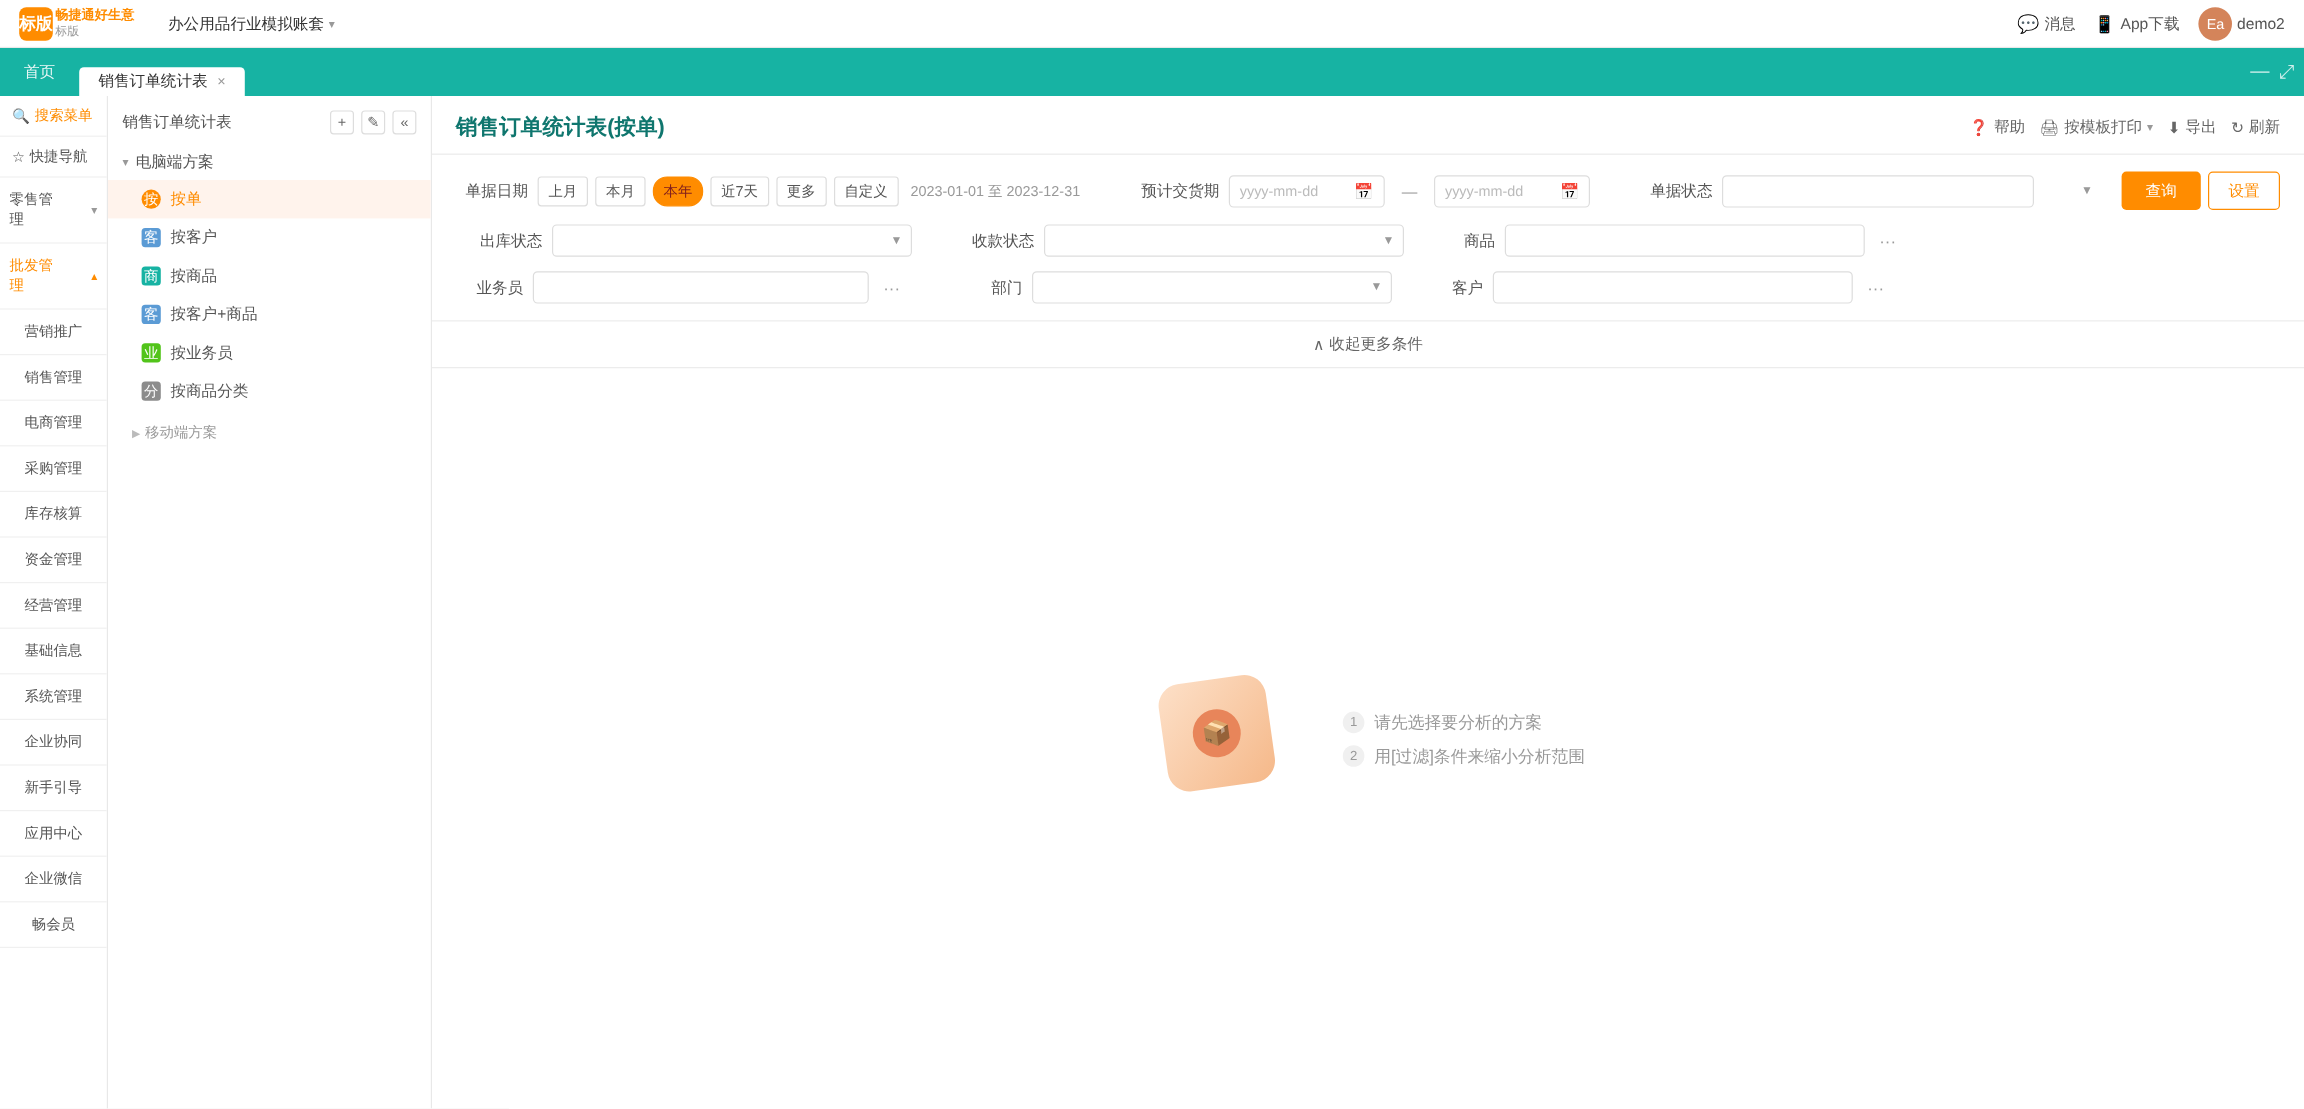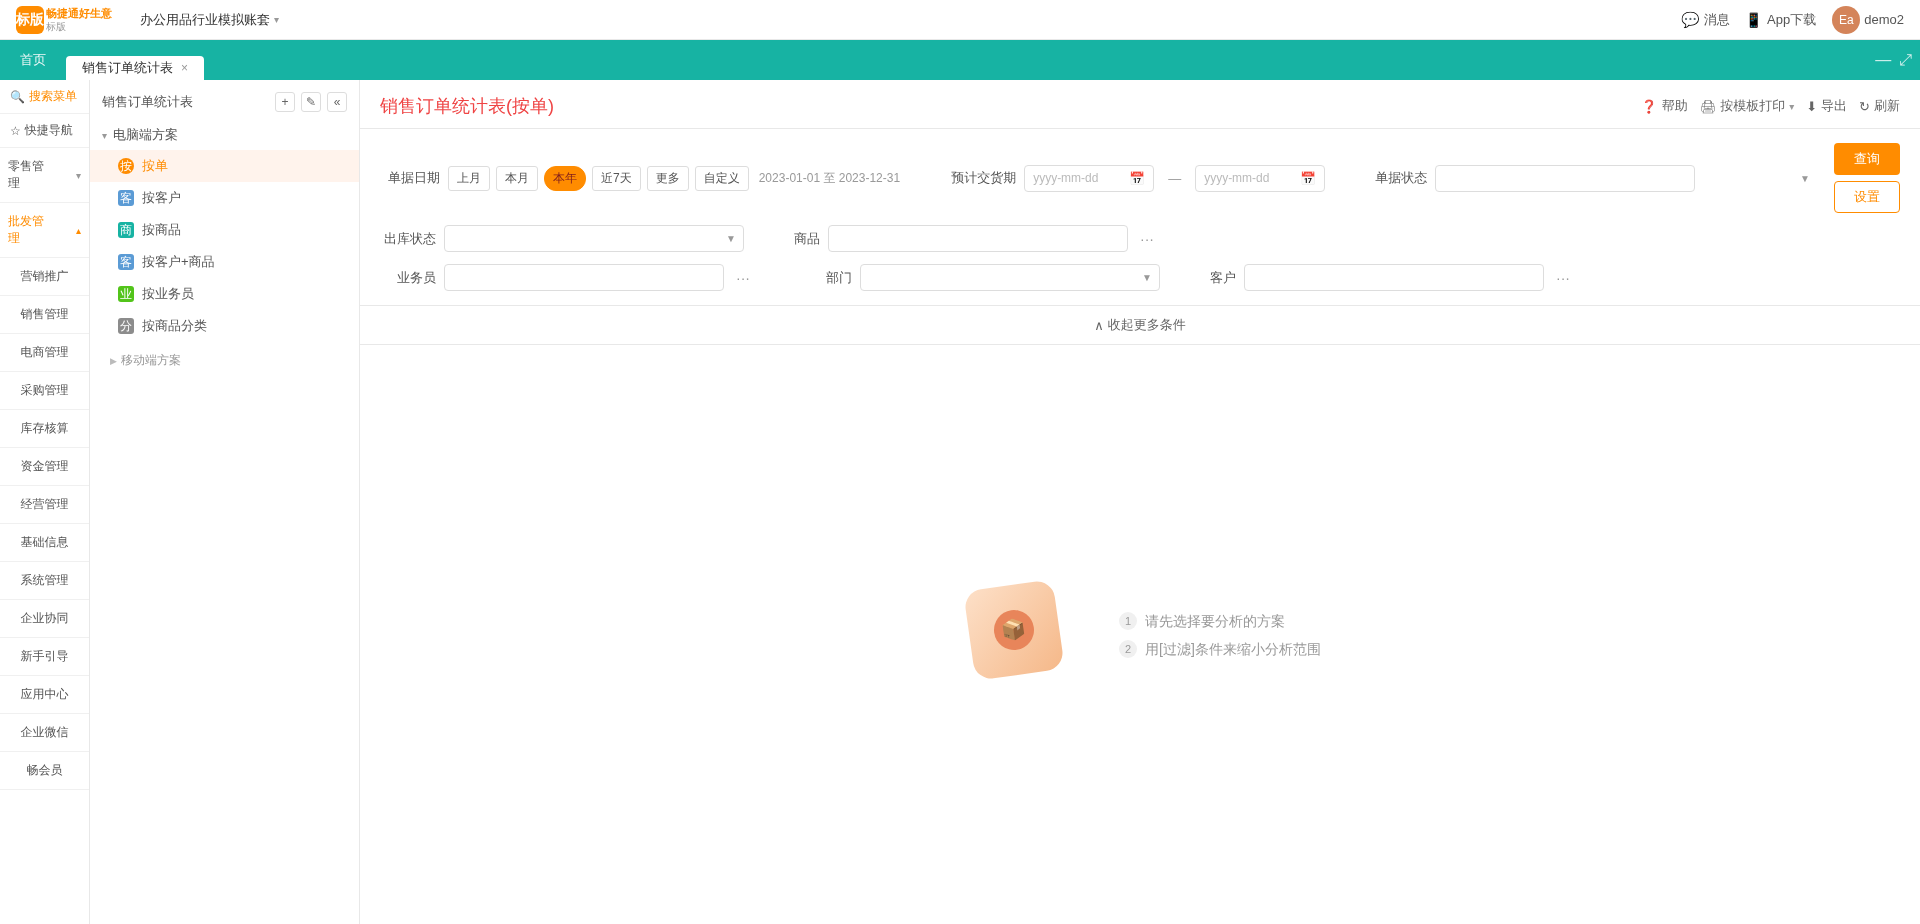--- a/index.html
+++ b/index.html
@@ -58,21 +58,21 @@
     .scheme-item-icon.green-sq { background: #52c41a; color: white; border-radius: 3px; }
     .scheme-item-icon.gray-sq { background: #8c8c8c; color: white; border-radius: 3px; }
     .sub-section-title { padding: 6px 12px 6px 20px; font-size: 12px; color: #999; display: flex; align-items: center; gap: 4px; cursor: pointer; }
     .sub-section-arrow { font-size: 9px; color: #bbb; }
 
     
     .main-panel { flex: 1; display: flex; flex-direction: column; overflow: hidden; }
 
     
     .page-header { background: white; padding: 14px 20px 10px; border-bottom: 1px solid #e8e8e8; display: flex; align-items: center; justify-content: space-between; flex-shrink: 0; }
-    .page-title { font-size: 18px; font-weight: 400; color: #ef4444; }
+    .page-title { font-size: 18px; font-weight: 700; color: #0f766e; }
     .page-header-actions { display: flex; align-items: center; gap: 12px; font-size: 13px; color: #666; }
     .page-header-action { display: flex; align-items: center; gap: 4px; cursor: pointer; color: #666; }
 
     
     .filter-area { background: white; padding: 14px 20px; border-bottom: 1px solid #e8e8e8; flex-shrink: 0; }
     .filter-row { display: flex; align-items: center; gap: 16px; margin-bottom: 12px; flex-wrap: wrap; }
     .filter-row:last-child { margin-bottom: 0; }
     .filter-label { font-size: 13px; color: #555; white-space: nowrap; min-width: 60px; text-align: right; }
     .filter-date-group { display: flex; align-items: center; gap: 6px; }
     .date-btn { padding: 3px 8px; border: 1px solid #ddd; border-radius: 3px; font-size: 12px; cursor: pointer; background: white; color: #555; }
@@ -88,21 +88,21 @@
     .filter-dots { color: #999; cursor: pointer; font-size: 14px; }
     .filter-item { display: flex; align-items: center; gap: 8px; }
 
     
     .collapse-row { display: flex; justify-content: center; padding: 10px; background: white; border-bottom: 1px solid #e8e8e8; cursor: pointer; }
     .collapse-btn { display: flex; align-items: center; gap: 4px; color: #666; font-size: 13px; cursor: pointer; }
 
     
     .btn-query { background: #ff8c00; color: white; border: none; border-radius: 4px; padding: 7px 20px; font-size: 13px; cursor: pointer; font-family: inherit; }
     .btn-settings { background: white; color: #ff8c00; border: 1px solid #ff8c00; border-radius: 4px; padding: 6px 16px; font-size: 13px; cursor: pointer; font-family: inherit; }
-    .btn-group { display: flex; flex-direction: column; gap: 6px; margin-left: auto; }
+    .btn-group { display: flex; flex-direction: row; gap: 6px; margin-left: auto; }
 
     
     .empty-state { flex: 1; display: flex; flex-direction: column; align-items: center; justify-content: center; background: white; gap: 16px; }
     .empty-text { text-align: left; color: #999; font-size: 14px; line-height: 2; }
     .empty-text-item { display: flex; align-items: center; gap: 8px; }
     .empty-text-num { width: 18px; height: 18px; border-radius: 50%; background: #f0f0f0; display: flex; align-items: center; justify-content: center; font-size: 11px; color: #999; flex-shrink: 0; }
   </style>
 </head>
 <body>
 
@@ -337,21 +337,29 @@
           </div>
 
           <div class="btn-group">
             <button class="btn-query">查询</button>
             <button class="btn-settings">设置</button>
           </div>
         </div>
 
         <div class="filter-row">
           <div class="filter-item">
-            <span class="filter-label" style="min-width:56px;">出库状态</span>
+            <span class="filter-label" style="min-width:56px;margin-left:16px;">出库状态</span>
+            <div class="filter-select-wrap" style="min-width:300px;">
+              <select class="filter-select" style="width:100%;min-width:300px;">
+                <option value=""></option>
+              </select>
+            </div>
+          </div>
+          <div class="filter-item" style="margin-left:30px;">
+            <span class="filter-label" style="min-width:56px;">收款状态</span>
             <div class="filter-select-wrap" style="min-width:300px;">
               <select class="filter-select" style="width:100%;min-width:300px;">
                 <option value=""></option>
               </select>
             </div>
           </div>
           <div class="filter-item" style="margin-left:30px;flex:1;">
             <span class="filter-label" style="min-width:30px;">商品</span>
             <input class="filter-input" style="flex: 1 1 0%; max-width: 300px;" value="">
             <span class="filter-dots" style="margin-left:4px;">···</span>

